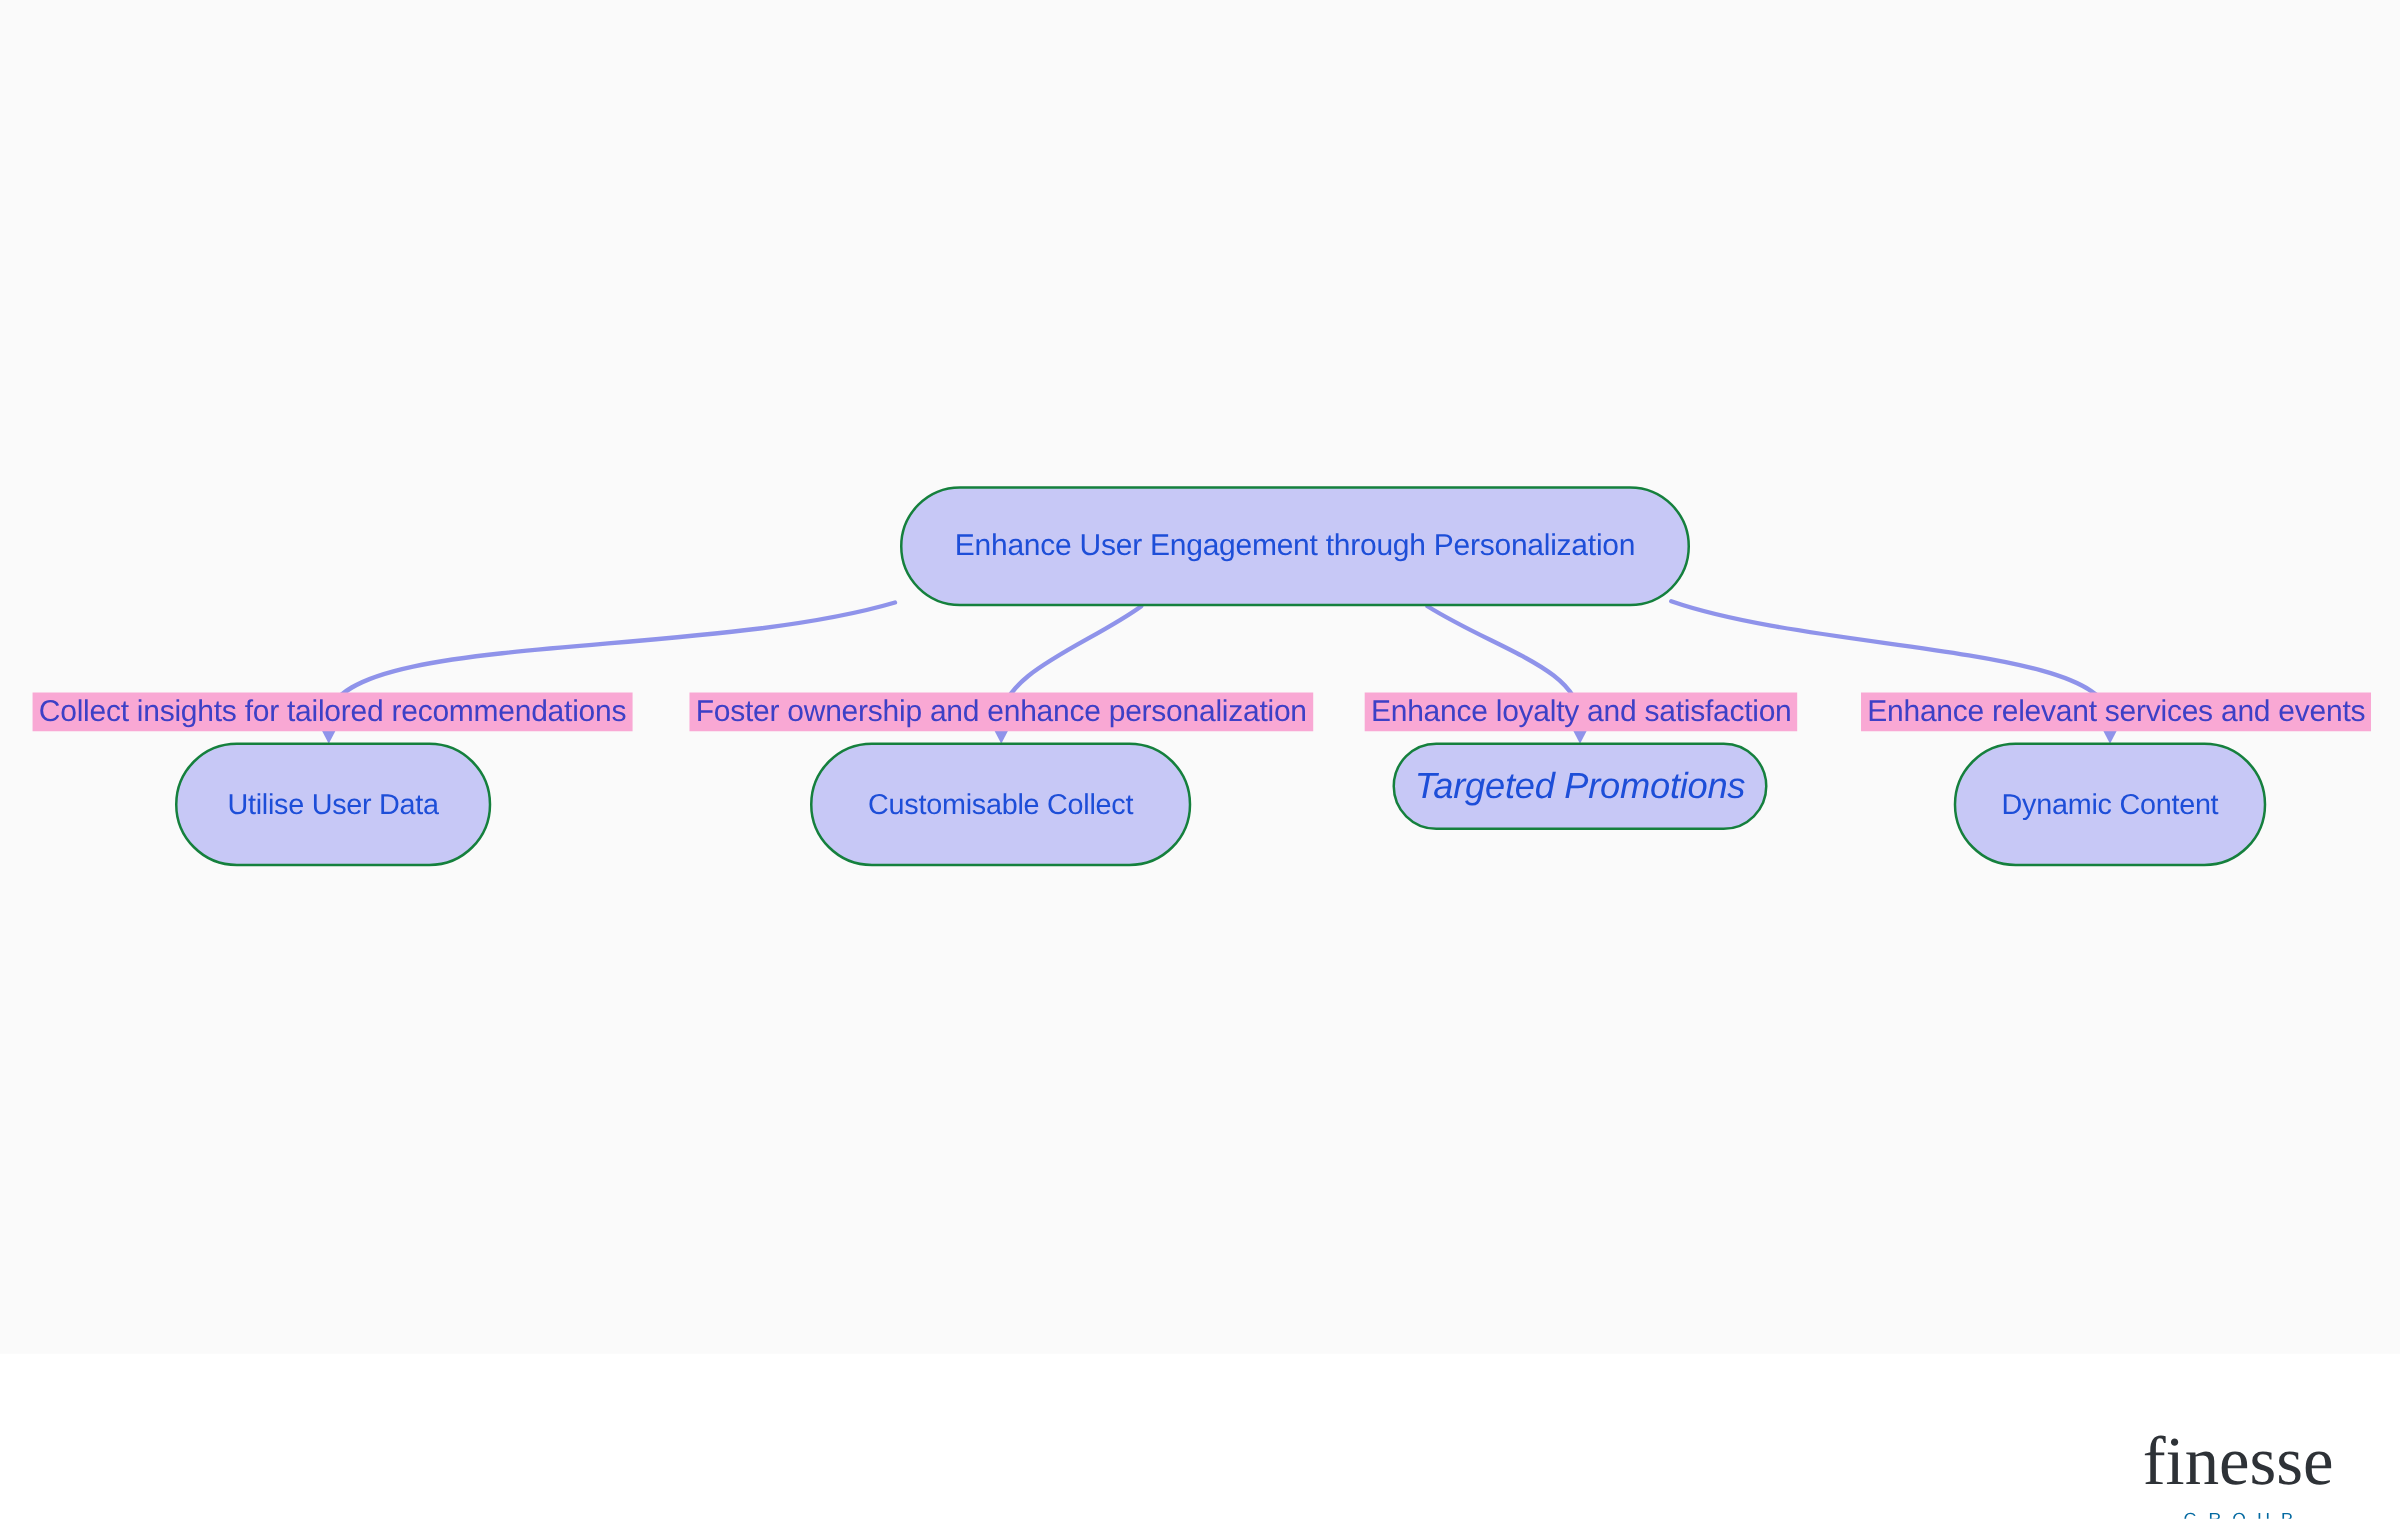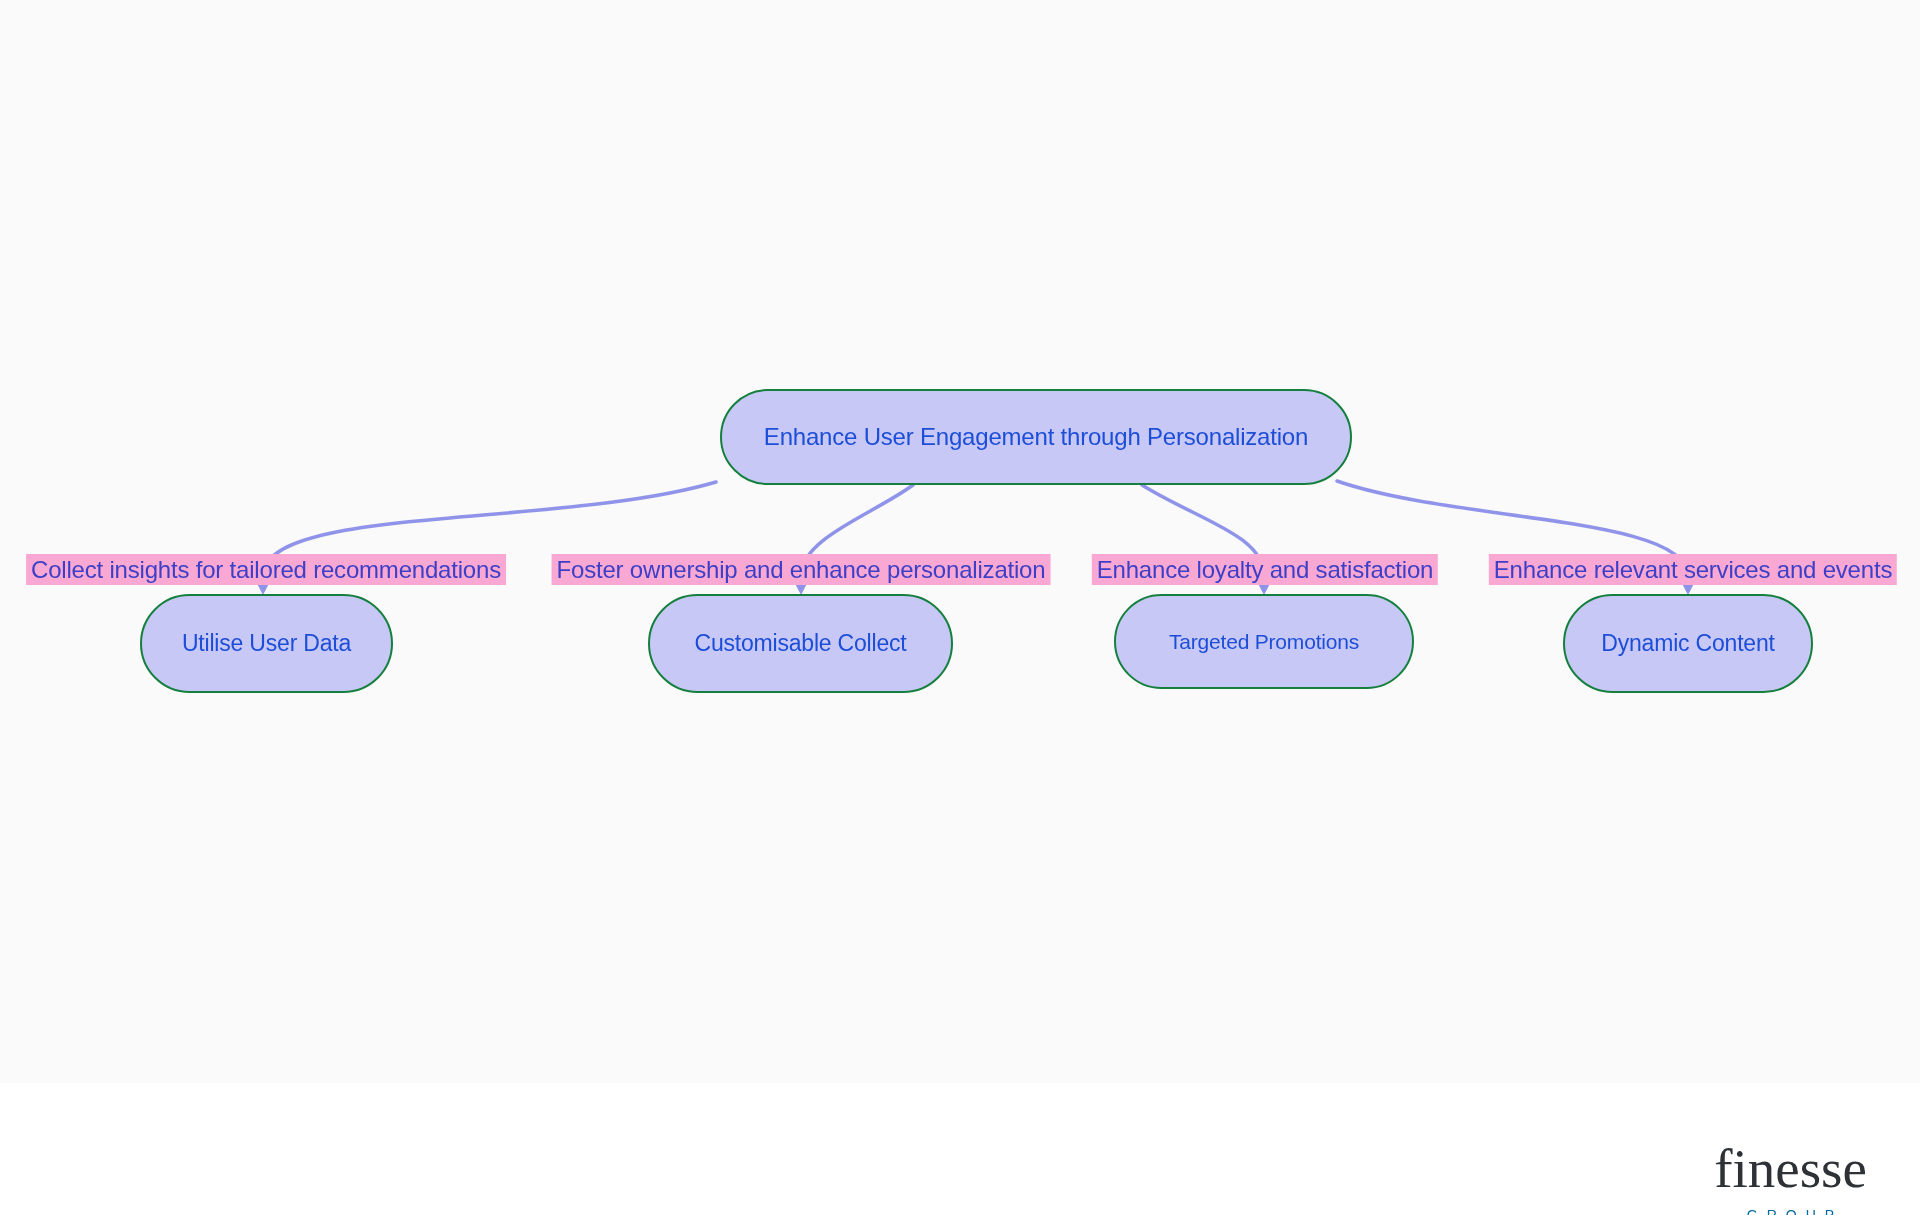--- a/index.html
+++ b/index.html
@@ -47,21 +47,21 @@
     border-radius: 50px;
     color: #1d4ed8;
     font-size: 24px;
     letter-spacing: -0.2px;
     white-space: nowrap;
     z-index: 3;
   }
   .node-root   { left: 720px;  top: 389px; width: 632px; height: 96px; }
   .node-child1 { left: 140px;  top: 594px; width: 253px; height: 99px; font-size: 23px; }
   .node-child2 { left: 648px;  top: 594px; width: 305px; height: 99px; font-size: 23px; }
-  .node-child3 { left: 1114px; top: 594px; width: 300px; height: 95px; font-size: 21px; }
+  .node-child3 { left: 1114px; top: 594px; width: 300px; height: 70px; font-size: 29px; font-style: italic; }
   .node-child4 { left: 1563px; top: 594px; width: 250px; height: 99px; font-size: 23px; }
 
   .edge-label {
     position: absolute;
     top: 526px;
     height: 31px;
     line-height: 31px;
     transform: translateX(-50%);
     background: #f9a8d4;
     padding: 0 5px;

